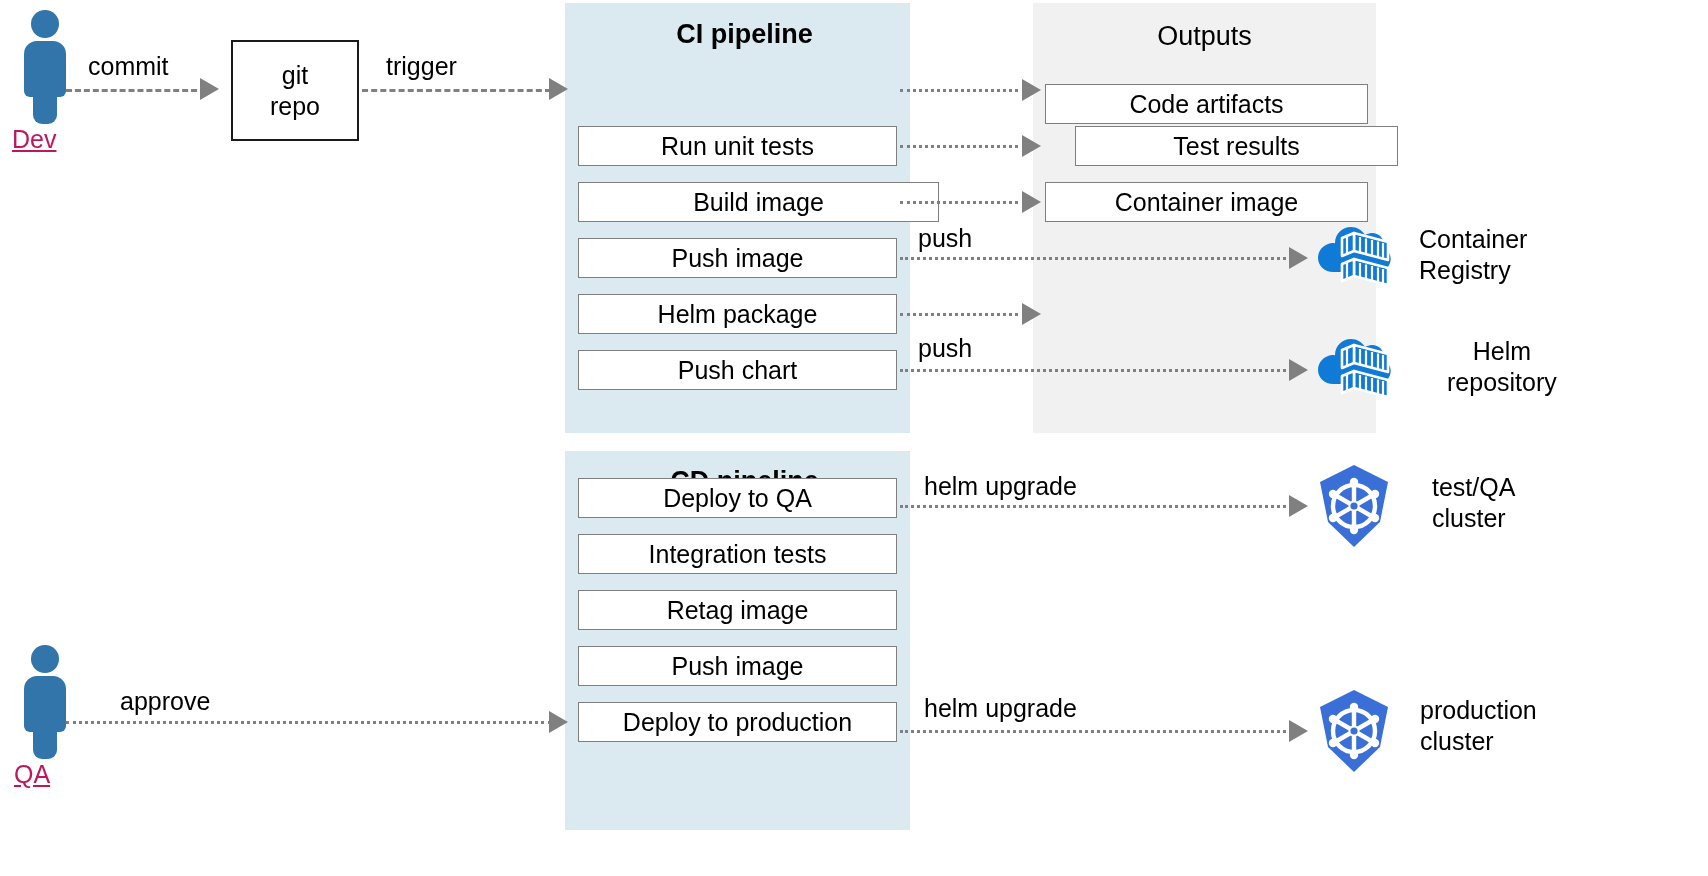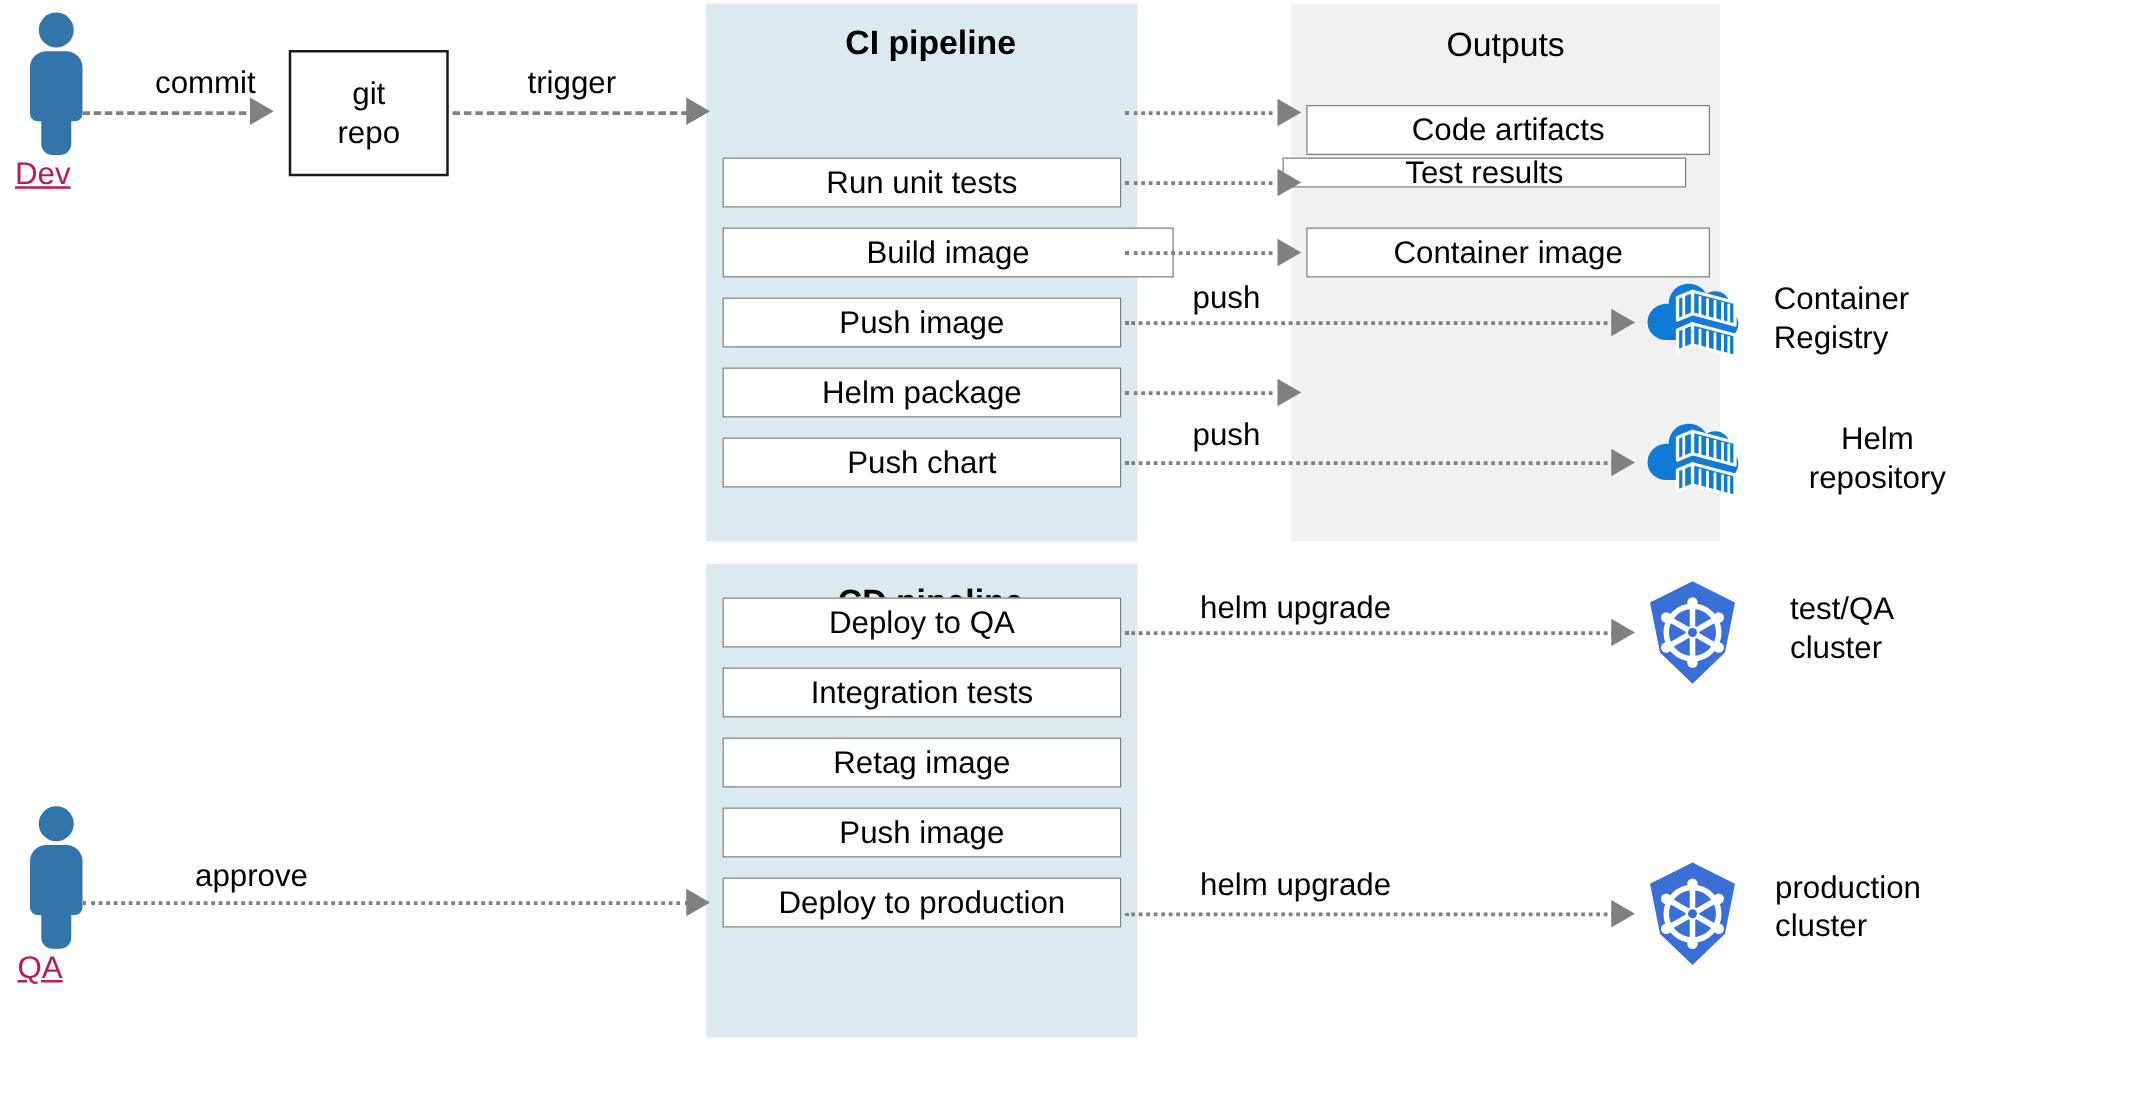--- a/index.html
+++ b/index.html
@@ -74,21 +74,20 @@
     border-top: 11px solid transparent;
     border-bottom: 11px solid transparent;
     border-left: 19px solid #808080;
   }
   .arrow-label {
     position: absolute;
     font-size: 25px;
     line-height: 28px;
     color: #000;
     white-space: nowrap;
-    margin-left: 36px;
   }
 
   
   .person {
     position: absolute;
     width: 54px;
     height: 114px;
   }
   .person .head {
     position: absolute;
@@ -164,21 +163,21 @@
     <span>Push chart</span>
   </div>
 
   <div class="abs panel-outputs" style="left:1033px; top:3px; width:343px; height:430px;">
     <div class="panel-title" style="top:17px;">Outputs</div>
   </div>
 
   <div class="box" style="left:1045px; top:84px; width:323px; height:40px;">
     <span>Code artifacts</span>
   </div>
-  <div class="box" style="left:1026px; top:126px; width:323px; height:24px;">
+  <div class="box" style="left:1075px; top:126px; width:323px; height:40px;">
     <span>Test results</span>
   </div>
   <div class="box" style="left:1045px; top:182px; width:323px; height:40px;">
     <span>Container image</span>
   </div>
 
   <div class="abs panel-cd" style="left:565px; top:451px; width:345px; height:379px;">
     <div class="panel-title bold" style="top:14px;">CD pipeline</div>
   </div>
 

